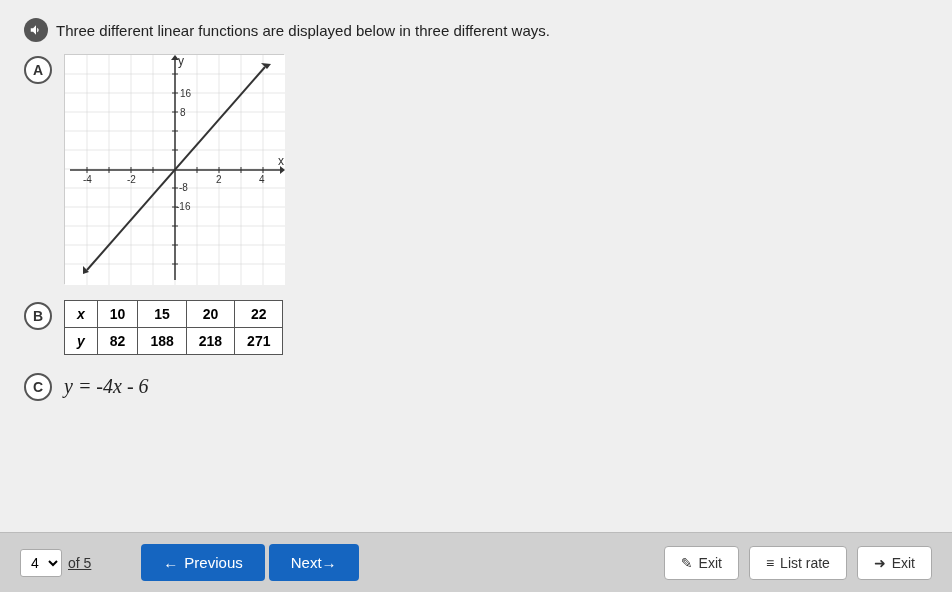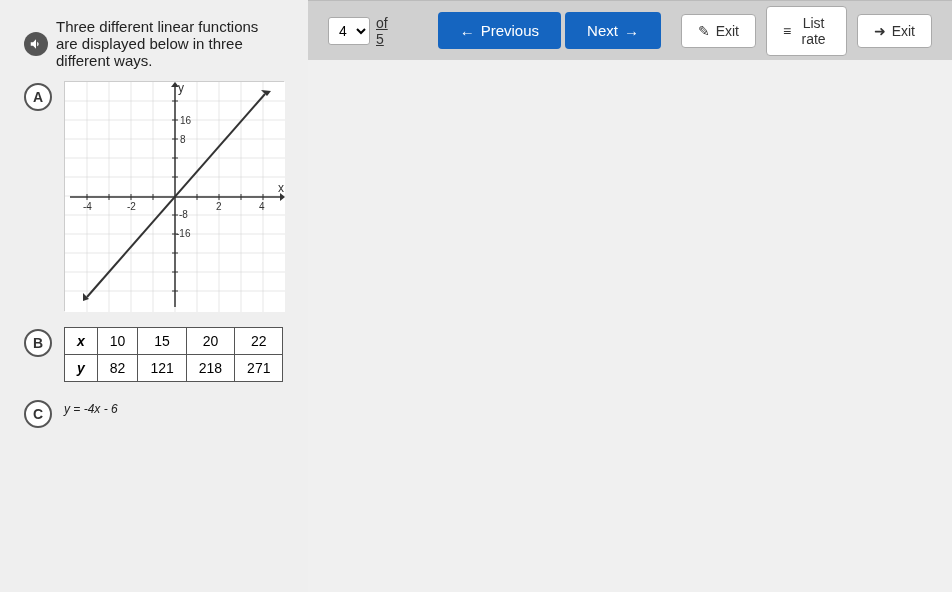--- a/index.html
+++ b/index.html
@@ -11,21 +11,21 @@
       overflow: hidden;
       position: relative;
     }
 
     .main-container {
       background: #f0f0f0;
       width: 952px;
       height: 592px;
       position: relative;
       display: flex;
-      flex-direction: row;
+      flex-direction: column;
     }
 
     .content-area {
       flex: 1;
       padding: 18px 24px 10px 24px;
       background: #efefef;
     }
 
     .instruction-line {
       display: flex;
@@ -98,32 +98,34 @@
     
     .data-table {
       border-collapse: collapse;
       background: white;
     }
     .data-table td, .data-table th {
       border: 1px solid #555;
       padding: 5px 12px;
       text-align: center;
       font-size: 14px;
+      font-weight: bold;
     }
     .data-table .row-label {
       font-style: italic;
       font-weight: bold;
     }
 
     
     .equation-text {
-      font-size: 12px;
+      font-size: 20px;
       color: #222;
       font-style: italic;
       margin-top: 4px;
+      font-family: Liberation Serif, serif;
     }
 
     
     .footer-bar {
       height: 60px;
       background: #d0d0d0;
       border-top: 1px solid #bbb;
       display: flex;
       align-items: center;
       padding: 0 20px;
@@ -174,21 +176,20 @@
     .btn-next {
       background: #1565c0;
       color: white;
       border: none;
       padding: 10px 22px;
       font-size: 15px;
       border-radius: 4px;
       cursor: pointer;
       display: flex;
       align-items: center;
-      gap: 6px;
     }
 
     .spacer { flex: 1; }
 
     .btn-draw {
       background: white;
       color: #333;
       border: 1px solid #aaa;
       padding: 8px 16px;
       font-size: 14px;
@@ -341,21 +342,21 @@
               <tr>
             <td class="row-label">x</td>
             <td>10</td>
             <td>15</td>
             <td>20</td>
             <td>22</td>
           </tr>
           <tr>
             <td class="row-label">y</td>
             <td>82</td>
-            <td>121</td>
+            <td>188</td>
             <td>218</td>
             <td>271</td>
           </tr>
         </tbody>
           </table>
       </div>
 
       <div class="option-row">
         <div class="option-circle">
           <span>C</span>

